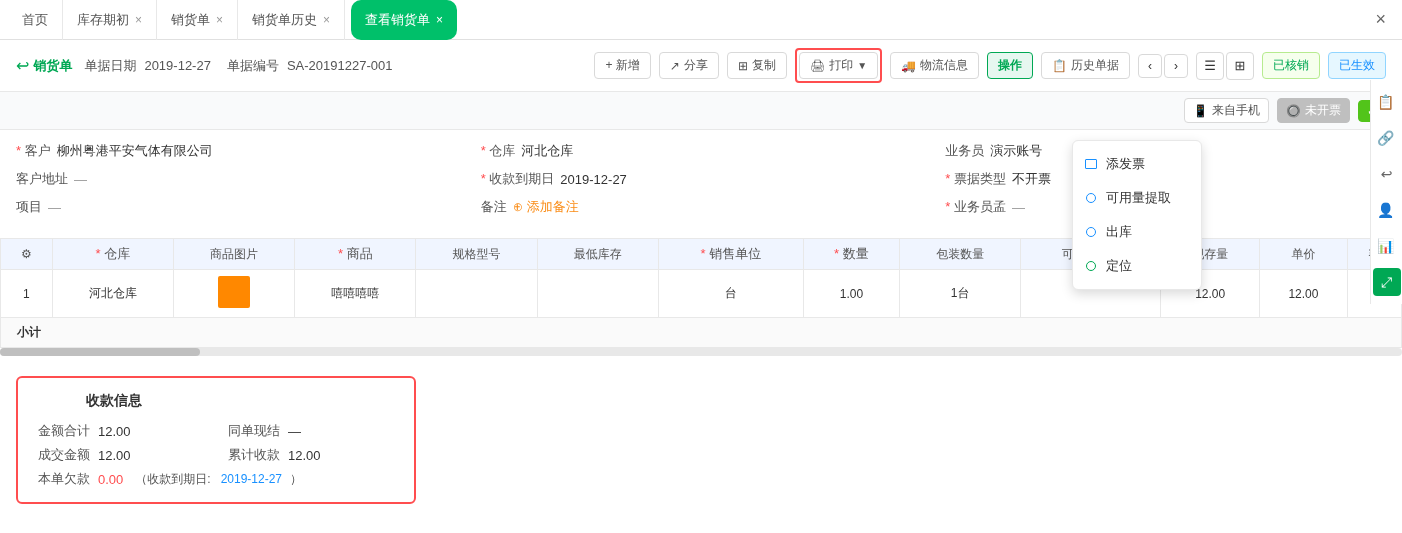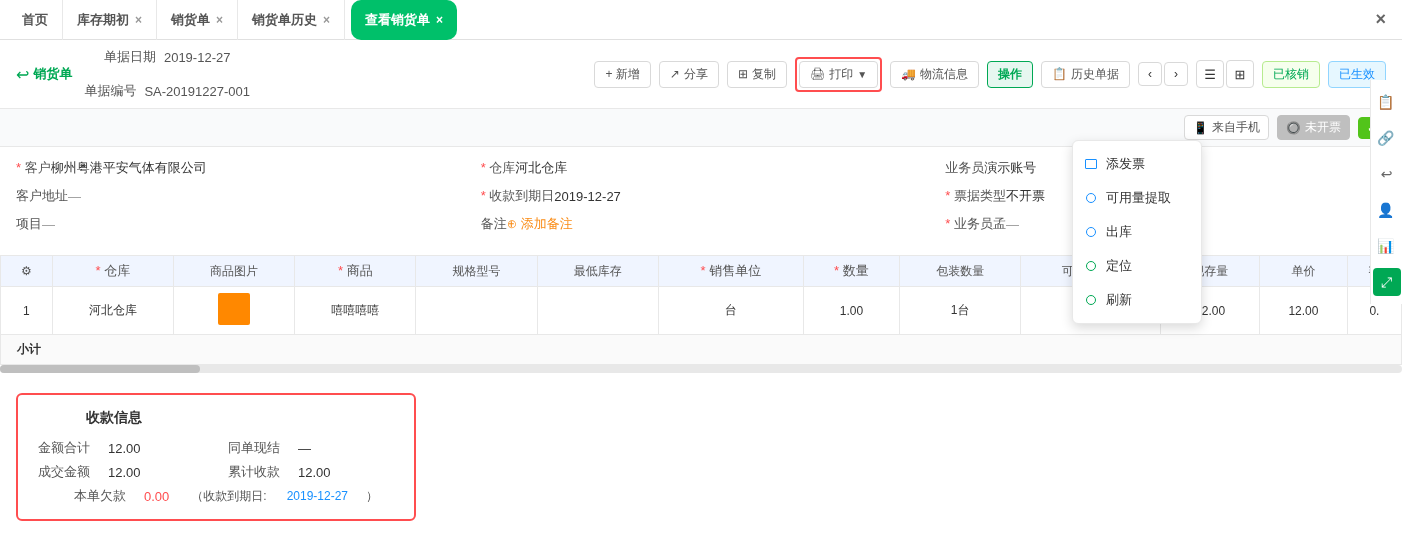--- a/index.html
+++ b/index.html
@@ -2,21 +2,21 @@
 <html><head>
   <meta charset="utf-8">
   <style>
     * { box-sizing: border-box; margin: 0; padding: 0; }
     body { font-family: 'Microsoft YaHei', '微软雅黑', sans-serif; font-size: 13px; background: #f0f2f5; color: #333; }
 
     
     .tab-bar {
       display: flex; align-items: center; background: #fff;
       border-bottom: 1px solid #e0e0e0; padding: 0 8px;
-      height: 40px; position: relative; font-weight: bold;
+      height: 40px; position: relative;
     }
     .tab-item {
       display: flex; align-items: center; padding: 0 14px;
       height: 40px; cursor: pointer; font-size: 13px;
       border-right: 1px solid #e8e8e8; color: #555;
       white-space: nowrap;
     }
     .tab-item .tab-close {
       margin-left: 6px; color: #999; font-size: 12px; cursor: pointer;
     }
@@ -34,21 +34,21 @@
 
     
     .doc-header {
       display: flex; align-items: center; padding: 8px 16px;
       border-bottom: 1px solid #e8e8e8; background: #fff; gap: 12px;
     }
     .doc-type-badge {
       display: flex; align-items: center; gap: 4px;
       color: #00a854; font-size: 13px;
     }
-    .doc-meta { display: flex; align-items: center; gap: 16px; font-size: 13px; color: #555; flex-direction: column; }
+    .doc-meta { display: flex; align-items: center; gap: 16px; font-size: 13px; color: #555; }
     .doc-meta span { display: flex; align-items: center; gap: 4px; }
     .doc-actions {
       margin-left: auto; display: flex; align-items: center; gap: 8px;
     }
     .btn-action {
       display: flex; align-items: center; gap: 4px; padding: 4px 10px;
       border: 1px solid #d9d9d9; border-radius: 4px; cursor: pointer;
       font-size: 12px; background: #fff; color: #555; white-space: nowrap;
     }
     .btn-status-green { background: #f6ffed; color: #00a854; border: 1px solid #b7eb8f; border-radius: 4px; padding: 4px 10px; font-size: 12px; }
@@ -74,21 +74,21 @@
     .btn-sm.check { background: #52c41a; color: #fff; border-color: #52c41a; }
 
     
     .form-area {
       padding: 12px 16px; background: #fff;
     }
     .form-row {
       display: flex; align-items: center; margin-bottom: 10px; gap: 24px;
     }
     .form-field {
-      display: flex; align-items: center; flex: 1;
+      display: flex; align-items: center; gap: 6px; flex: 1;
     }
     .field-label { color: #555; font-size: 13px; white-space: nowrap; }
     .field-label.required::before { content: '* '; color: #ff4d4f; }
     .field-value { font-size: 13px; color: #333; }
     .field-dash { color: #999; }
 
     
     .data-table { width: 100%; border-collapse: collapse; font-size: 12px; }
     .data-table th {
       background: #f0f5ff; border: 1px solid #e8e8e8;
@@ -110,21 +110,21 @@
     
     .bottom-section {
       display: flex; padding: 12px 16px; gap: 16px;
     }
     .payment-info {
       border: 2px solid #ff4d4f; border-radius: 6px; padding: 14px 20px;
       min-width: 400px; background: #fff;
     }
     .payment-title { font-size: 14px; font-weight: bold; margin-bottom: 12px; color: #333; padding-left: 48px; }
     .payment-grid { display: grid; grid-template-columns: 1fr 1fr; gap: 6px 24px; }
-    .payment-row { display: flex; align-items: center; gap: 18px; font-size: 13px; }
+    .payment-row { display: flex; align-items: center; gap: 8px; font-size: 13px; }
     .payment-label { color: #555; white-space: nowrap; }
     .payment-value { color: #333; }
     .payment-value.orange { color: #ff4d4f; }
     .payment-value.blue { color: #1890ff; }
 
     
     .right-sidebar {
       position: absolute; right: 0; top: 40px; width: 32px;
       background: #fff; border-left: 1px solid #e8e8e8;
       display: flex; flex-direction: column; align-items: center; padding: 8px 0; gap: 8px;
@@ -377,21 +377,21 @@
           <span class="payment-value">—</span>
         </div>
         <div class="payment-row">
           <span class="payment-label">成交金额</span>
           <span class="payment-value">12.00</span>
         </div>
         <div class="payment-row">
           <span class="payment-label">累计收款</span>
           <span class="payment-value">12.00</span>
         </div>
-        <div style="grid-column:span 2;margin-left:36px;">
+        <div style="grid-column:span 2;">
           <div class="payment-row">
             <span class="payment-label">本单欠款</span>
             <span class="payment-value orange">0.00</span>
             <span class="payment-value" style="margin-left:4px; font-size:12px; color:#555;">（收款到期日:</span>
             <span class="payment-value blue" style="margin-left:2px; font-size:12px;">2019-12-27</span>
             <span class="payment-value" style="font-size:12px; color:#555;">）</span>
           </div>
         </div>
       </div>
     </div>
@@ -415,26 +415,20 @@
         <div class="icon-circle"></div>
       </span>
       <span>出库</span>
     </div>
     <div class="dropdown-item">
       <span class="dropdown-icon">
         <div class="icon-circle green"></div>
       </span>
       <span>定位</span>
     </div>
-    <div class="dropdown-item">
-      <span class="dropdown-icon">
-        <div class="icon-circle green"></div>
-      </span>
-      <span>刷新</span>
-    </div>
   </div>
 
   <div class="right-sidebar">
     <div class="sidebar-icon">📋</div>
     <div class="sidebar-icon">🔗</div>
     <div class="sidebar-icon">↩</div>
     <div class="sidebar-icon">👤</div>
     <div class="sidebar-icon">📊</div>
     <div class="sidebar-icon active">⤢</div>
   </div>

